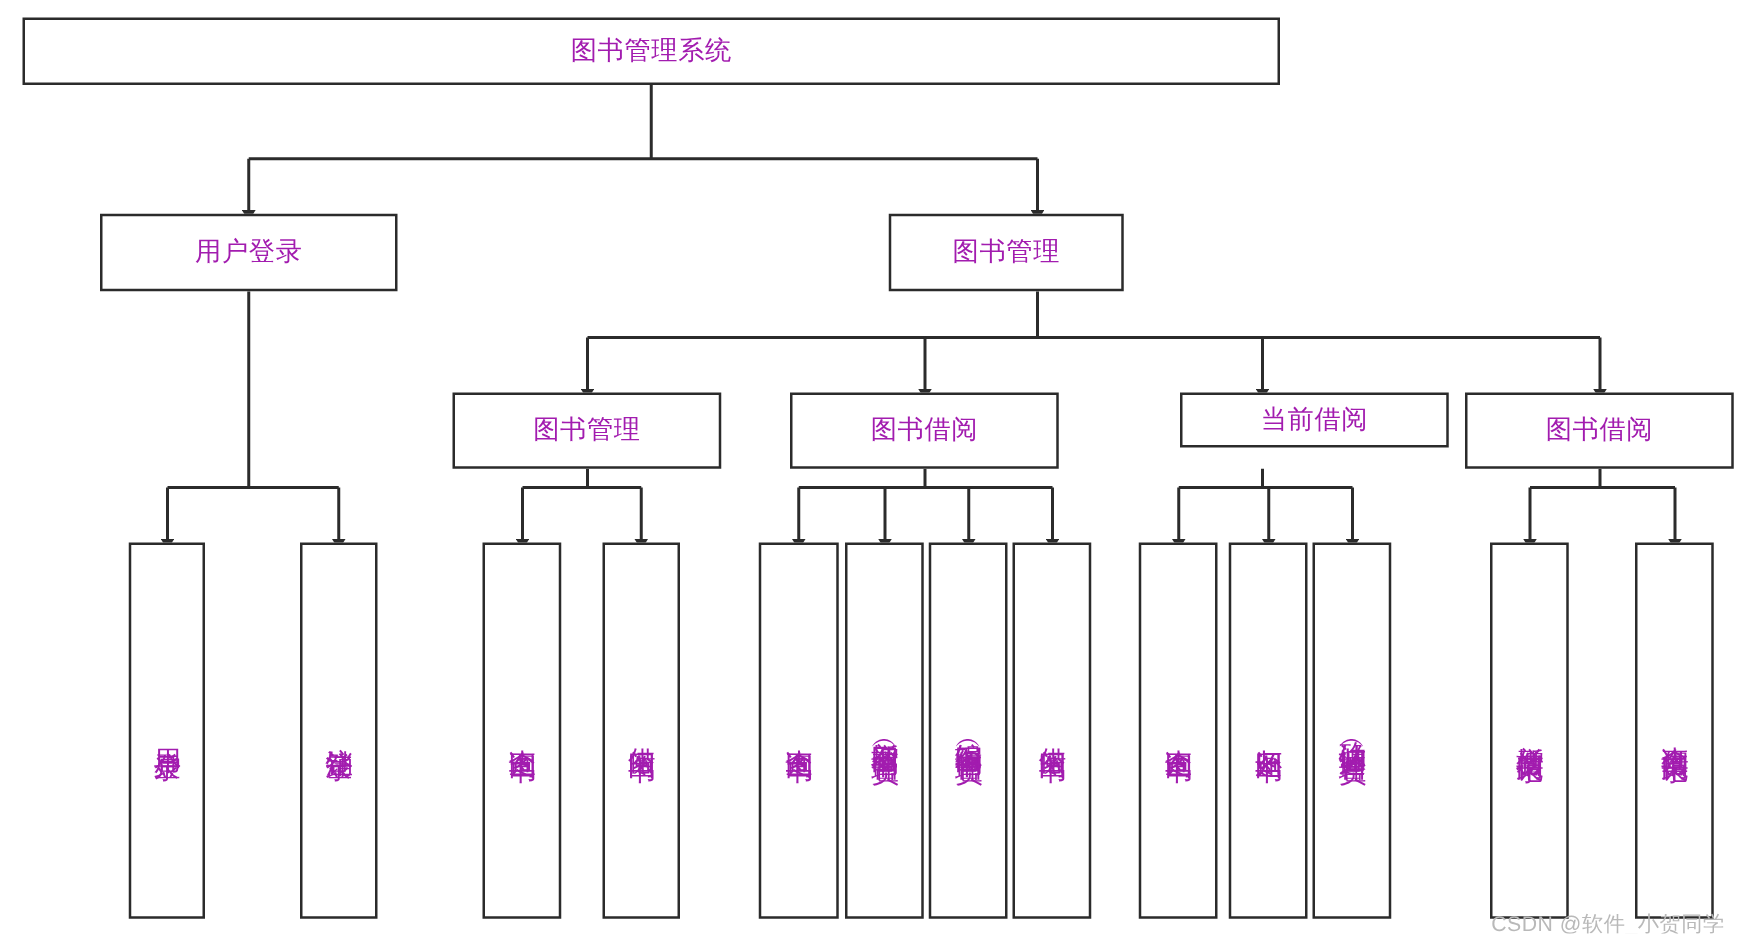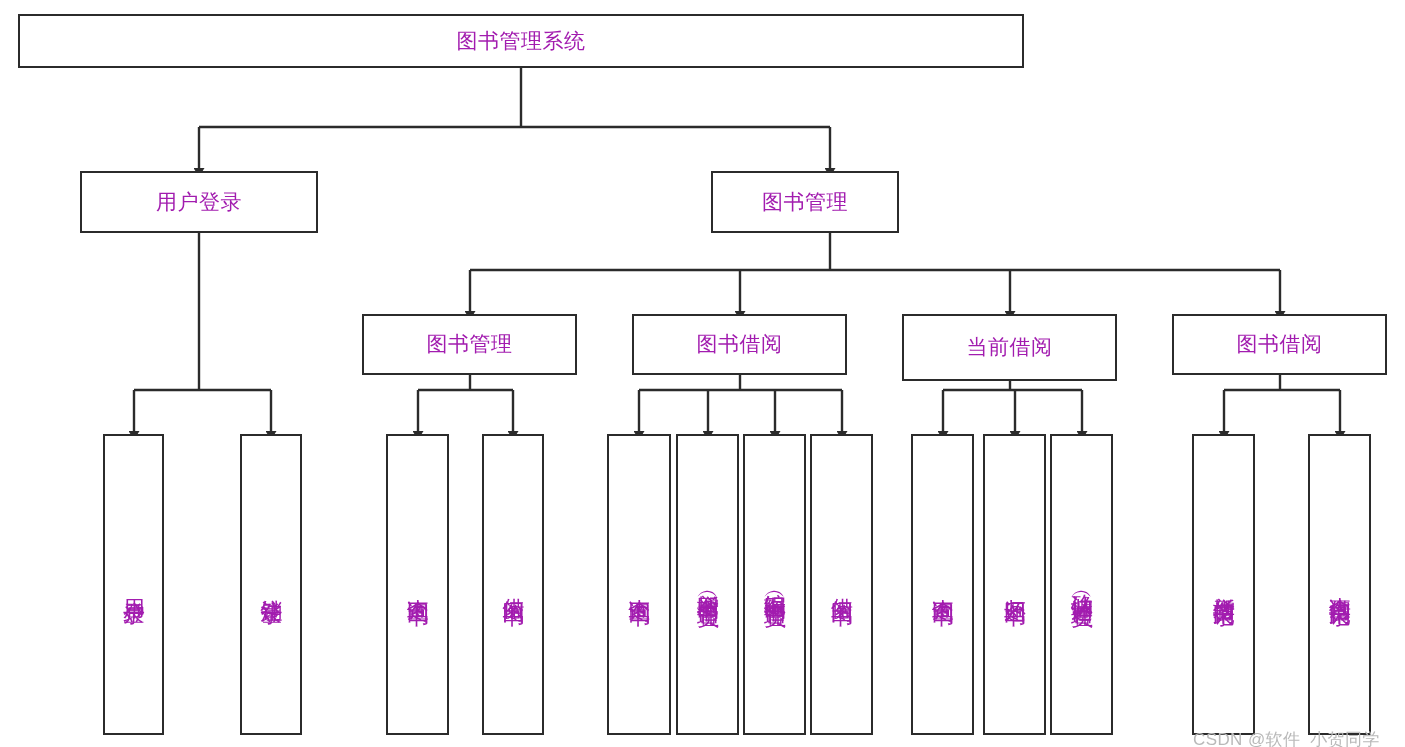--- a/index.html
+++ b/index.html
@@ -120,21 +120,21 @@
       </div>
       <div class="node h-node" style="left: 711px; top: 171px; width: 188px; height: 62px;">
         <span class="label">图书管理</span>
       </div>
       <div class="node h-node" style="left: 362px; top: 314px; width: 215px; height: 61px;">
         <span class="label">图书管理</span>
       </div>
       <div class="node h-node" style="left: 632px; top: 314px; width: 215px; height: 61px;">
         <span class="label">图书借阅</span>
       </div>
-      <div class="node h-node" style="left: 902px; top: 314px; width: 215px; height: 67px; justify-content: center;">
+      <div class="node h-node" style="left: 944px; top: 314px; width: 215px; height: 44px; justify-content: center;">
         <span class="label">当前借阅</span>
       </div>
       <div class="node h-node" style="left: 1172px; top: 314px; width: 215px; height: 61px;">
         <span class="label">图书借阅</span>
       </div>
       <div class="node v-node" style="left: 103px; top: 434px; width: 61px; height: 301px;">
         <span class="label">用户登录</span>
       </div>
       <div class="node v-node" style="left: 240px; top: 434px; width: 62px; height: 301px;">
         <span class="label">注销登录</span>

